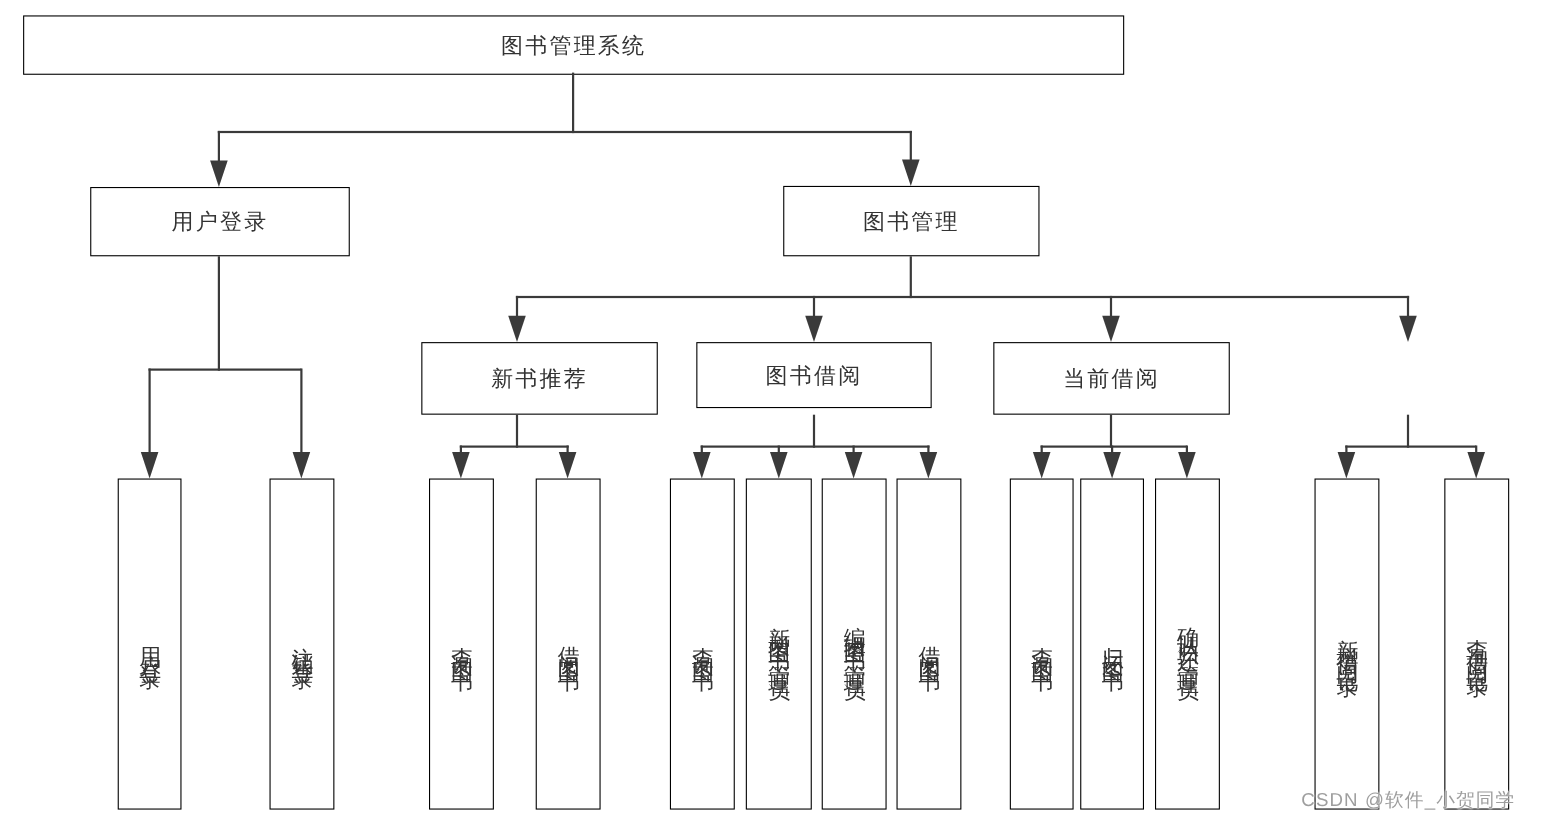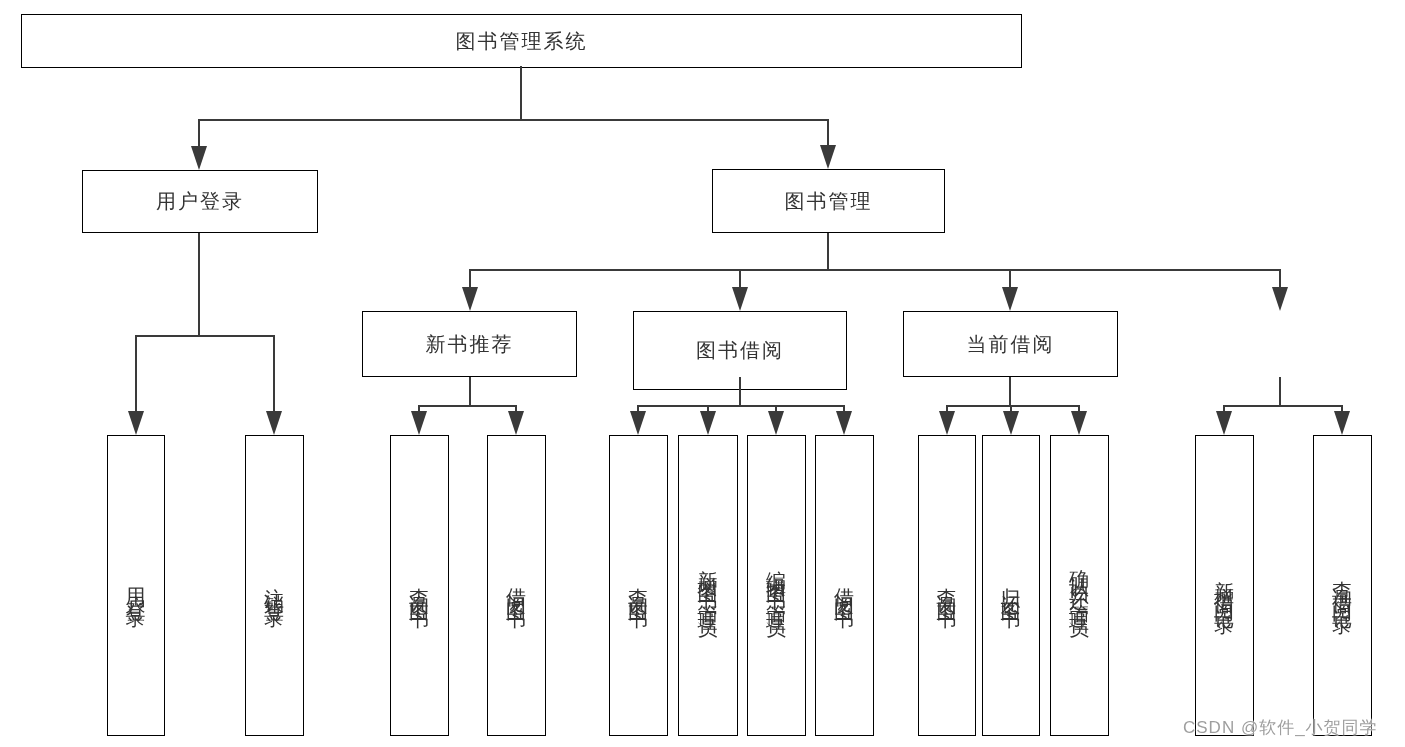--- a/index.html
+++ b/index.html
@@ -80,24 +80,24 @@
     <span>图书管理系统</span>
   </div>
 
   <div class="box h-box" style="left:82px; top:170px; width:236px; height:63px;">
     <span>用户登录</span>
   </div>
   <div class="box h-box" style="left:712px; top:169px; width:233px; height:64px;">
     <span>图书管理</span>
   </div>
 
-  <div class="box h-box" style="left:362px; top:311px; width:215px; height:66px;">
+  <div class="box h-box" style="left:383px; top:311px; width:215px; height:66px;">
     <span>新书推荐</span>
   </div>
-  <div class="box h-box" style="left:633px; top:311px; width:214px; height:79px;">
+  <div class="box h-box" style="left:633px; top:311px; width:214px; height:60px;">
     <span>图书借阅</span>
   </div>
   <div class="box h-box" style="left:903px; top:311px; width:215px; height:66px;align-items:center;">
     <span>当前借阅</span>
   </div>
 
   <div class="box v-box" style="left:107px; top:435px; width:58px; height:301px;">
     <span>用户登录</span>
   </div>
   <div class="box v-box" style="left:245px; top:435px; width:59px; height:301px;">

